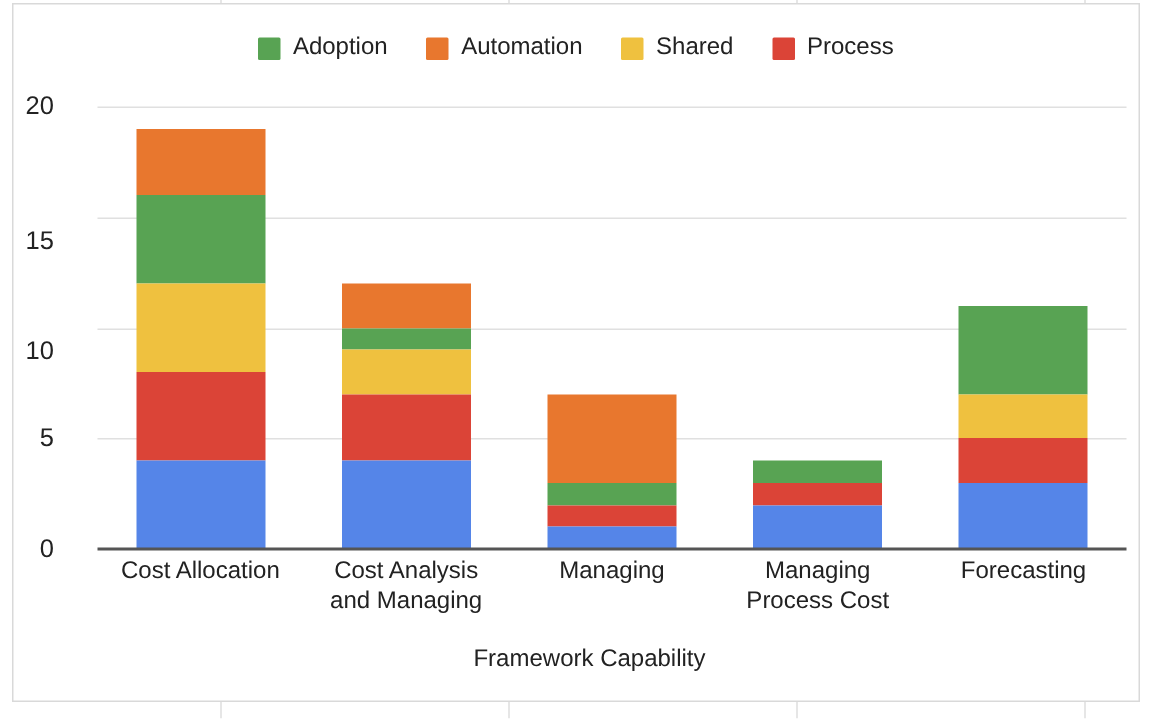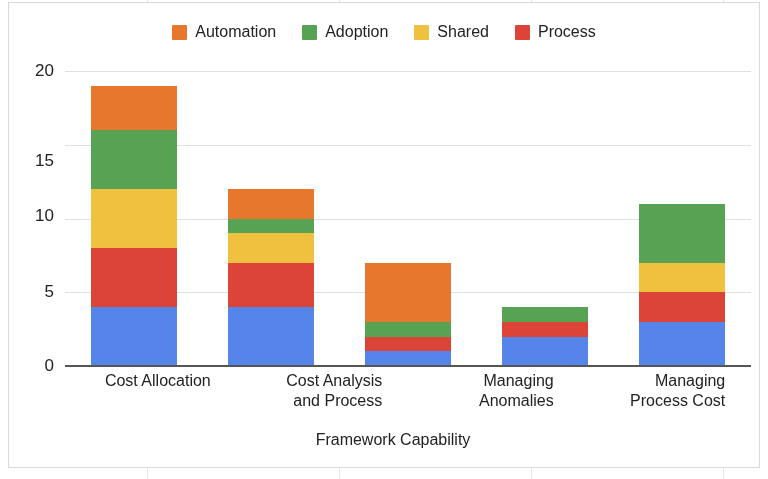--- a/index.html
+++ b/index.html
@@ -86,21 +86,21 @@
     position: absolute;
     left: 0;
     bottom: -1px;
     width: 100%;
     height: 2px;
     background: #555555;
   }
   .ytick-label {
     position: absolute;
     right: 100%;
-    margin-right: 11px;
+    margin-right: 29px;
     transform: translateY(-50%);
     font-size: 17px;
     color: #222222;
     white-space: nowrap;
   }
 
   #bars {
     position: absolute;
     left: 0;
     bottom: 0;
@@ -124,21 +124,21 @@
   #xlabels {
     position: absolute;
     left: 56px;
     top: 368px;
     width: 686px;
     display: flex;
     justify-content: space-around;
   }
   .xlabel {
     width: 120px;
-    text-align: right;
+    text-align: center;
     font-size: 16px;
     color: #222222;
     line-height: 1.25;
   }
   #xaxis-title {
     position: absolute;
     left: 0;
     top: 428px;
     width: 768px;
     text-align: center;
@@ -148,45 +148,45 @@
 </style>
 </head>
 <body>
 
 <div id="sheet-grid"></div>
 
 <div id="chart-frame">
 
   <div id="legend">
       <div class="legend-item">
+        <span class="legend-swatch" style="background: rgb(88, 163, 83);"></span>
+        <span class="legend-label">Adoption</span>
+      </div>
+      <div class="legend-item">
         <span class="legend-swatch" style="background: rgb(232, 119, 46);"></span>
         <span class="legend-label">Automation</span>
-      </div>
-      <div class="legend-item">
-        <span class="legend-swatch" style="background: rgb(88, 163, 83);"></span>
-        <span class="legend-label">Adoption</span>
       </div>
       <div class="legend-item">
         <span class="legend-swatch" style="background: rgb(239, 193, 63);"></span>
         <span class="legend-label">Shared</span>
       </div>
       <div class="legend-item">
         <span class="legend-swatch" style="background: rgb(219, 68, 55);"></span>
         <span class="legend-label">Process</span>
       </div>
     </div>
 
   <div id="plot">
     <div id="gridlines">
         <div class="gridline" style="top: 295px; background: transparent;"></div>
         <div class="ytick-label" style="top: 295px;">0</div>
         <div class="gridline" style="top: 221.25px;"></div>
         <div class="ytick-label" style="top: 221.25px;">5</div>
         <div class="gridline" style="top: 147.5px;"></div>
-        <div class="ytick-label" style="top: 145px;">10</div>
+        <div class="ytick-label" style="top: 163px;">10</div>
         <div class="gridline" style="top: 73.75px;"></div>
         <div class="ytick-label" style="top: 90px;">15</div>
         <div class="gridline" style="top: 0px;"></div>
         <div class="ytick-label" style="top: 0px;">20</div>
       </div>
     <div id="bars">
         <div class="bar-group">
           <div class="bar-seg" style="height: 44.25px; background: rgb(232, 119, 46);"></div>
           <div class="bar-seg" style="height: 59px; background: rgb(88, 163, 83);"></div>
           <div class="bar-seg" style="height: 59px; background: rgb(239, 193, 63);"></div>
@@ -220,27 +220,29 @@
       </div>
     <div id="axis-baseline"></div>
   </div>
 
   <div id="xlabels">
       <div class="xlabel">
         <div>Cost Allocation</div>
       </div>
       <div class="xlabel">
         <div>Cost Analysis</div>
-        <div>and Process</div>
+        <div>and Managing</div>
       </div>
       <div class="xlabel">
         <div>Managing</div>
-        <div>Anomalies</div>
       </div>
       <div class="xlabel">
         <div>Managing</div>
         <div>Process Cost</div>
       </div>
+      <div class="xlabel">
+        <div>Forecasting</div>
+      </div>
     </div>
 
   <div id="xaxis-title">Framework Capability</div>
 
 </div>
 
 </body></html>

